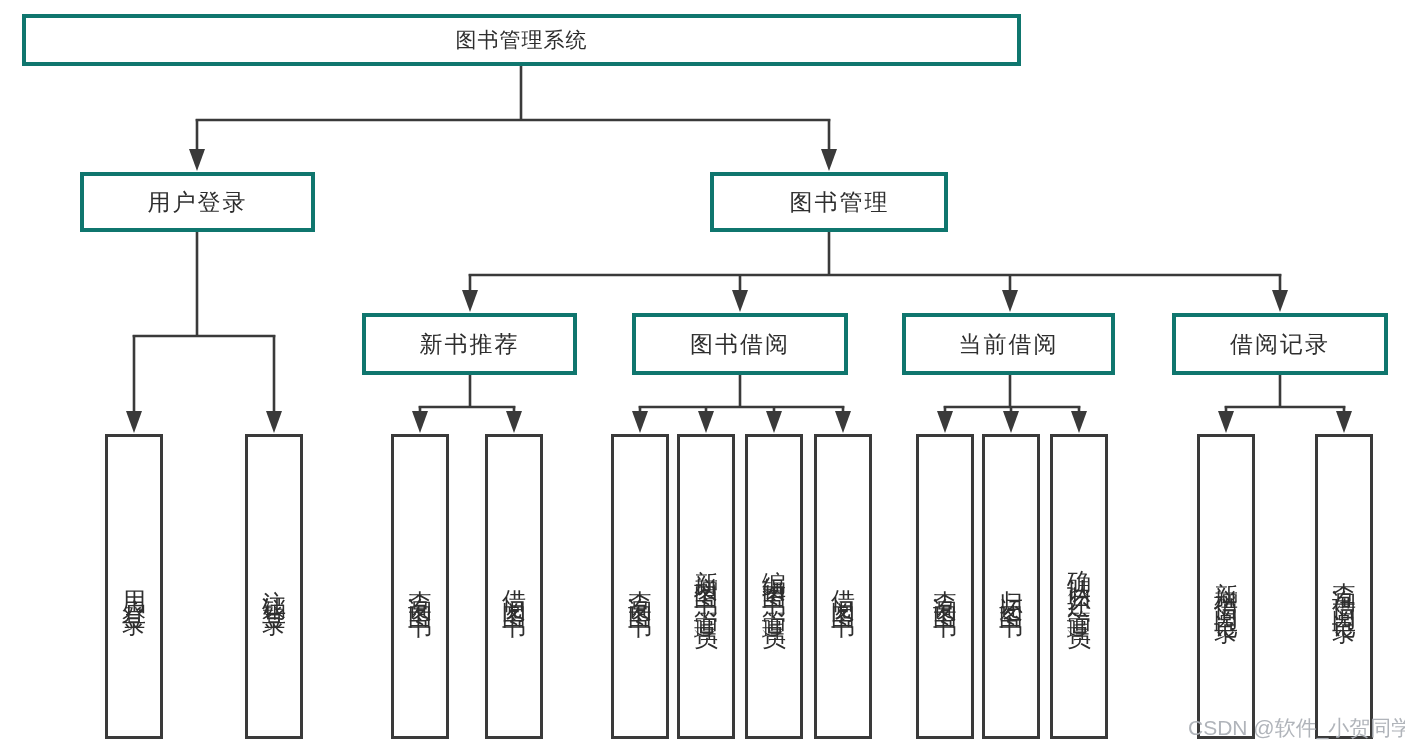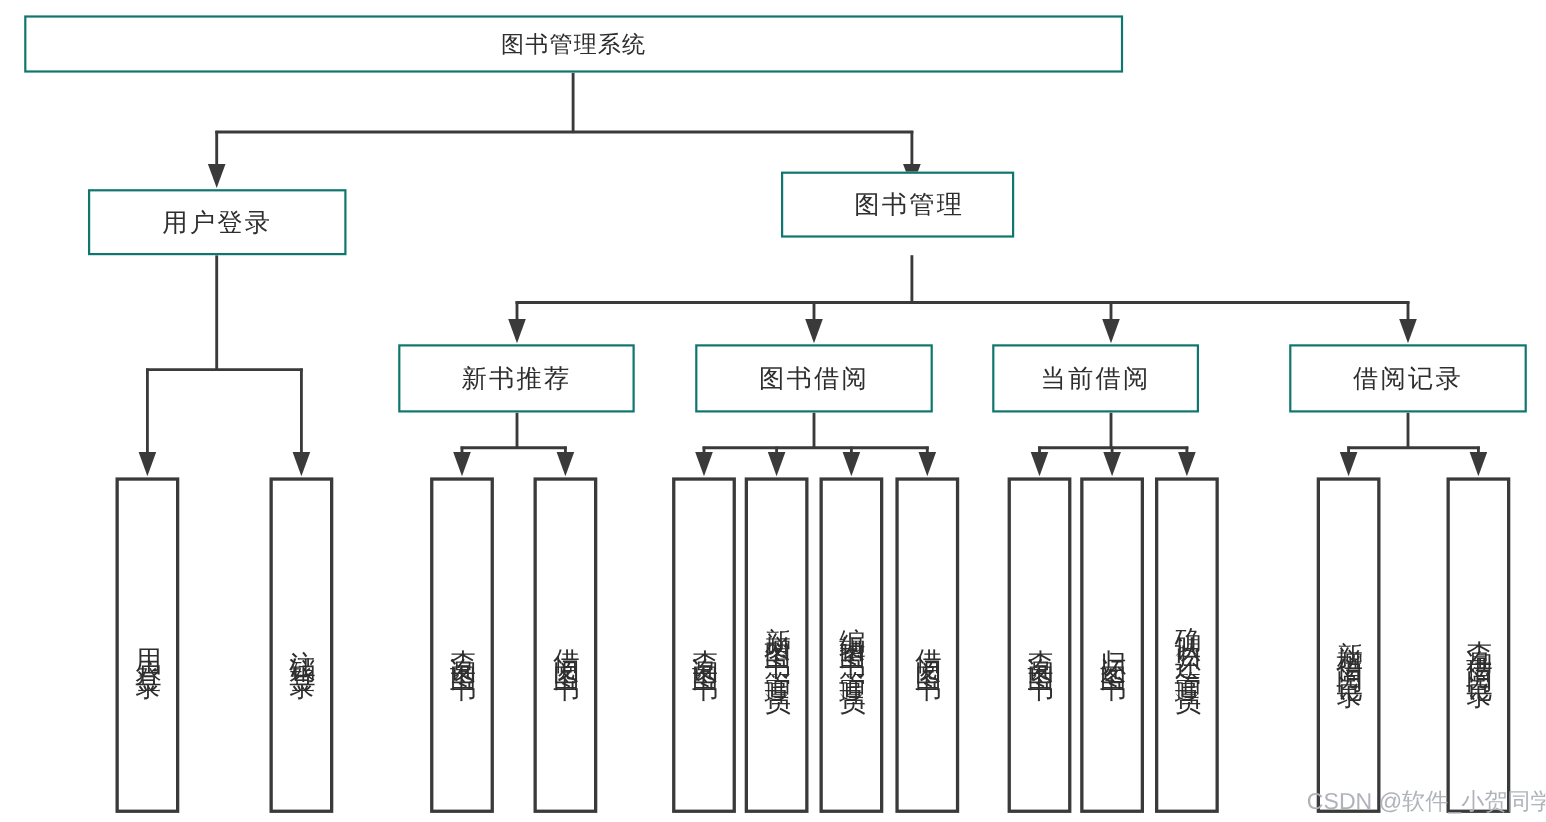--- a/index.html
+++ b/index.html
@@ -19,21 +19,21 @@
     position: absolute;
     left: 0;
     top: 0;
     width: 1405px;
     height: 747px;
   }
   .box {
     position: absolute;
     box-sizing: border-box;
     background: #ffffff;
-    border: 2px solid #0f766e;
+    border: 4px solid #0f766e;
     color: #2e2e2e;
     display: flex;
     align-items: center;
     justify-content: center;
     text-align: center;
     white-space: nowrap;
   }
   .box.root {
     left: 22px; top: 14px; width: 999px; height: 52px;
     font-size: 21px; letter-spacing: 1px;
@@ -137,25 +137,25 @@
       <polygon points="1003,411 1019,411 1011,433"></polygon>
       <polygon points="1071,411 1087,411 1079,433"></polygon>
       <polygon points="1218,411 1234,411 1226,433"></polygon>
       <polygon points="1336,411 1352,411 1344,433"></polygon>
     </g>
   </svg>
 
   <div class="box root">图书管理系统</div>
 
   <div class="box branch" style="left:80px; top:172px; width:235px; height:60px;">用户登录</div>
-  <div class="box branch" style="left:710px; top:156px; width:212px; height:60px;padding-left:21px;">图书管理</div>
+  <div class="box branch" style="left:710px; top:172px; width:238px; height:60px;padding-left:21px;">图书管理</div>
 
   <div class="box branch" style="left:362px; top:313px; width:215px; height:62px;">新书推荐</div>
   <div class="box branch" style="left:632px; top:313px; width:216px; height:62px;font-family:Liberation Serif, serif;">图书借阅</div>
-  <div class="box branch" style="left:902px; top:313px; width:188px; height:62px;">当前借阅</div>
+  <div class="box branch" style="left:902px; top:313px; width:213px; height:62px;">当前借阅</div>
   <div class="box branch" style="left:1172px; top:313px; width:216px; height:62px;">借阅记录</div>
 
   <div class="leaf" style="left:105px;">用户登录</div>
   <div class="leaf" style="left:245px;">注销登录</div>
   <div class="leaf" style="left:391px;">查询图书</div>
   <div class="leaf" style="left:485px;">借阅图书</div>
   <div class="leaf" style="left:611px;">查询图书</div>
   <div class="leaf" style="left:677px;">新增图书（管理员）</div>
   <div class="leaf" style="left:745px;">编辑图书（管理员）</div>
   <div class="leaf" style="left:814px;">借阅图书</div>

